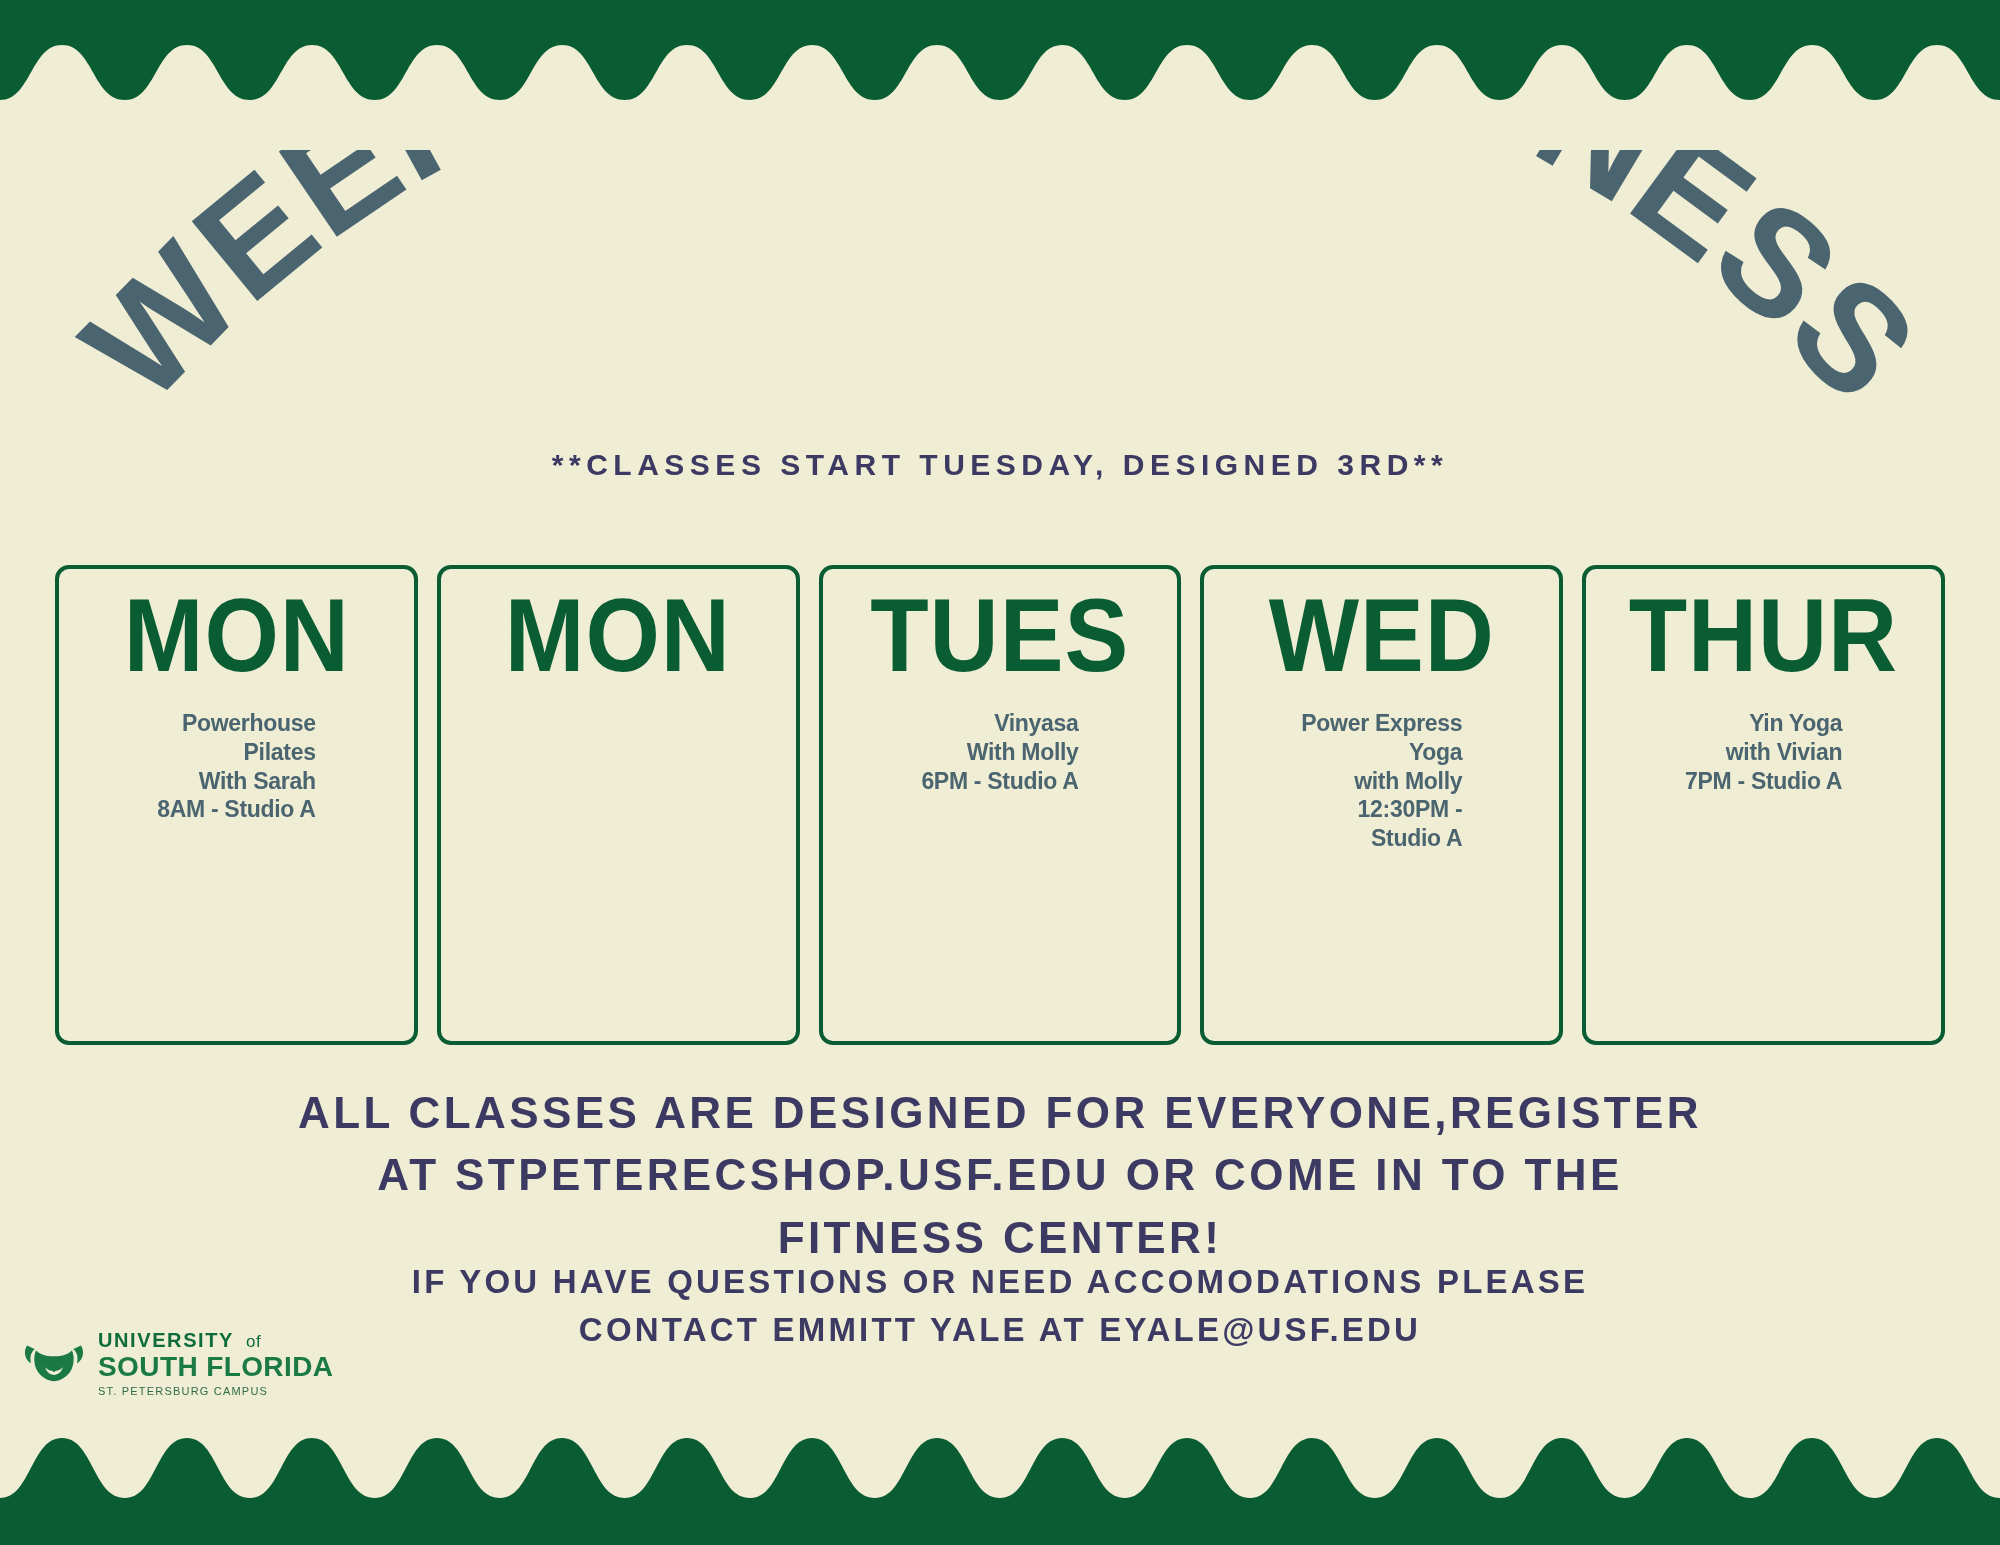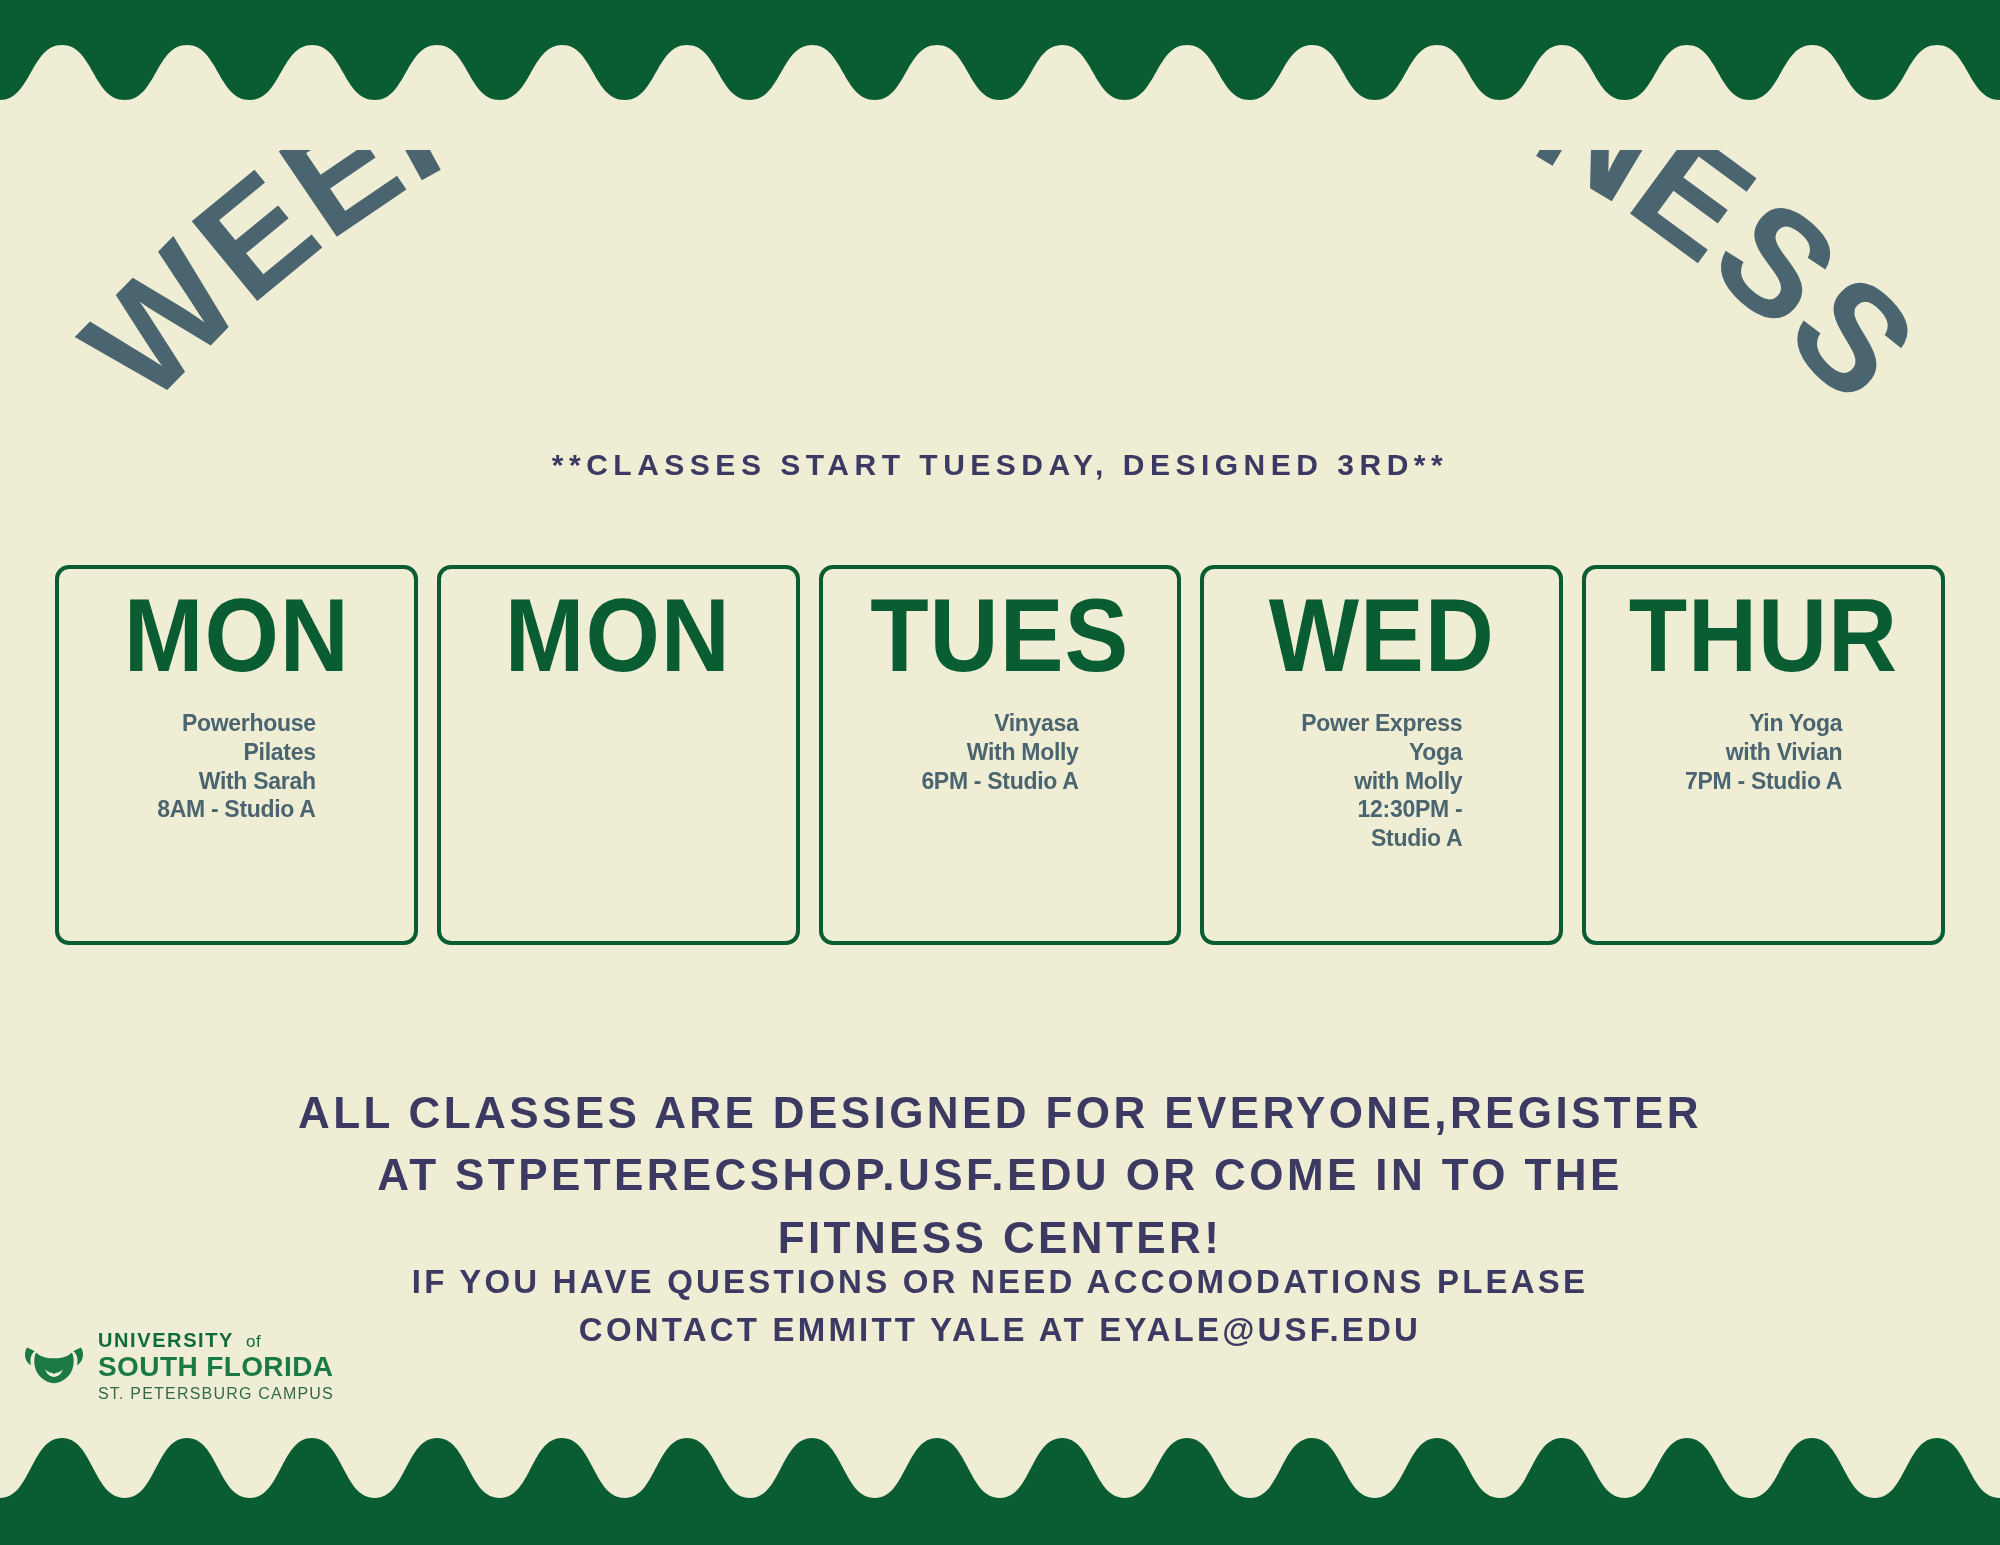--- a/index.html
+++ b/index.html
@@ -40,21 +40,21 @@
     font-weight:bold;
     letter-spacing:5.5px;
     color:#3C3A63;
     font-family:"Liberation Sans", sans-serif;
   }
 
   
   .cards {
     position:absolute;
     top:565px; left:55px;
-    width:1890px; height:380px;
+    width:1890px; height:480px;
     display:flex;
     gap:19px;
   }
   .card {
     flex:1 1 0;
     border:4px solid #0A5C32;
     border-radius:14px;
     padding:14px 8px 0 8px;
     display:flex;
     flex-direction:column;
@@ -119,21 +119,21 @@
     letter-spacing:1.6px;
   }
   .logo-l1 .of {
     font-size:17px; font-weight:normal; letter-spacing:0.5px;margin-left:12px;
   }
   .logo-l2 {
     font-size:28px; font-weight:bold; color:#1B7A43;
     letter-spacing:0.4px; margin-top:3px;
   }
   .logo-l3 {
-    font-size:16px; color:#2F6B46; letter-spacing:1.2px; margin-top:5px;
+    font-size:11px; color:#2F6B46; letter-spacing:1.2px; margin-top:5px;
   }
 </style>
 </head>
 <body>
 
 <svg class="wave wave-top" viewBox="0 0 2000 150" preserveAspectRatio="none">
   <path d="M0,100
            C 31,100 31,45 62,45 C 93,45 93,100 125,100
            C 156,100 156,45 187,45 C 218,45 218,100 250,100
            C 281,100 281,45 312,45 C 343,45 343,100 375,100

